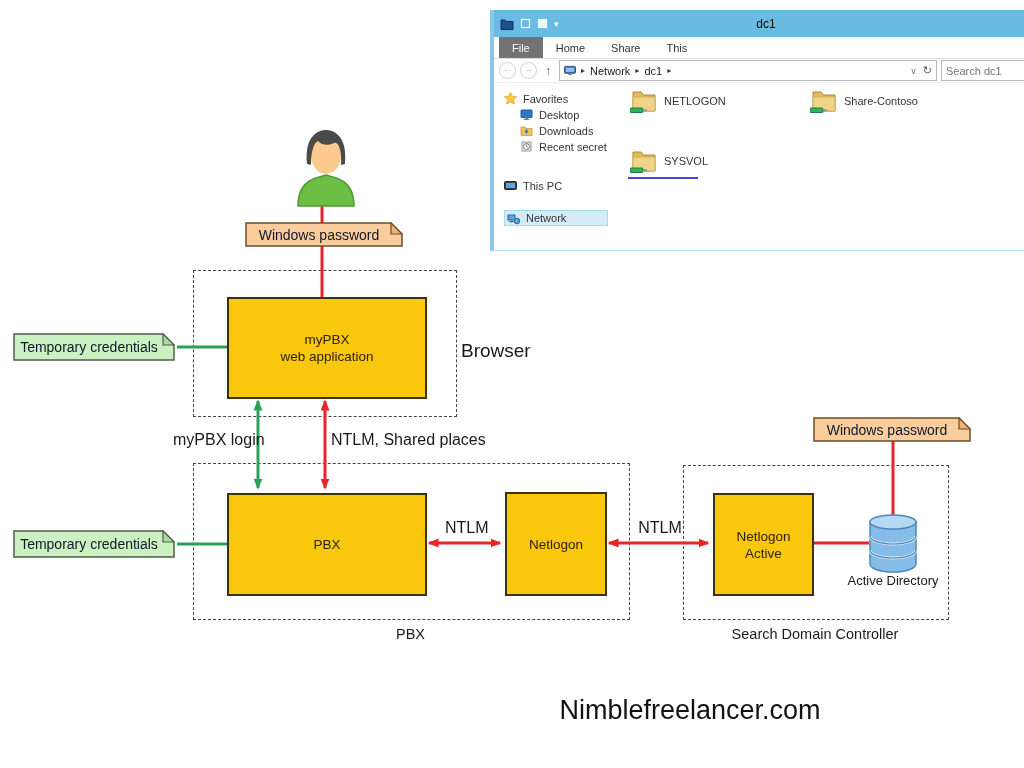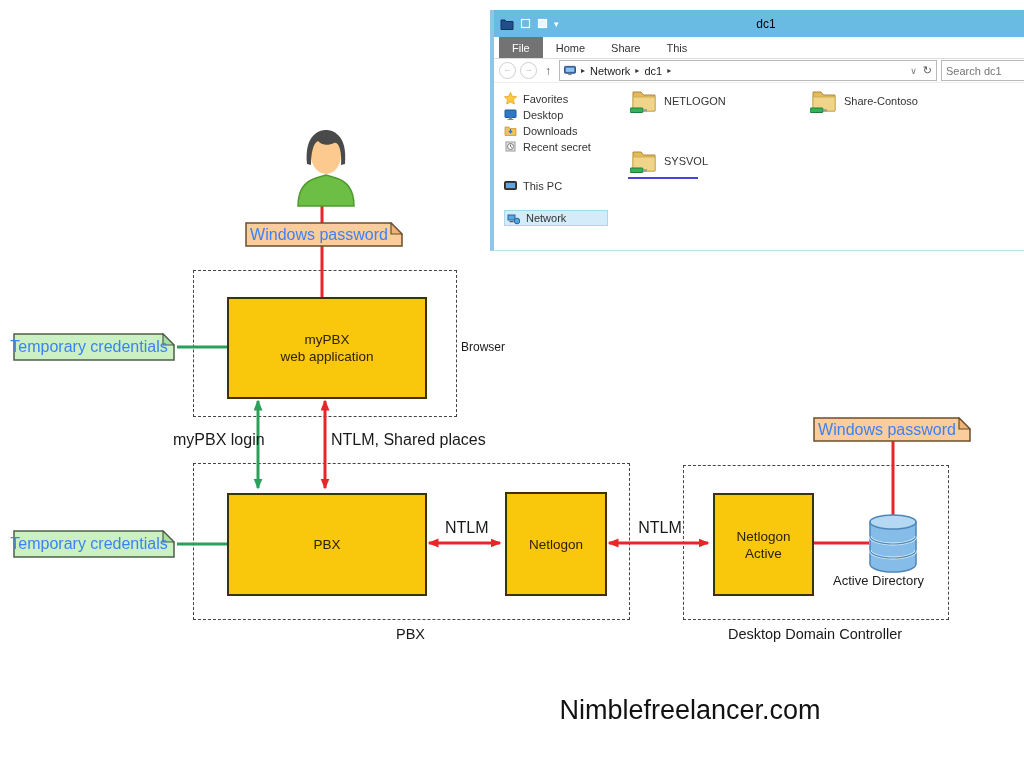--- a/index.html
+++ b/index.html
@@ -21,36 +21,36 @@
         font-size:13.5px;color:#2b2300;text-align:center;line-height:17px}
   .box-mypbx{left:227px;top:297px;width:196px;height:98px}
   .box-pbx{left:227px;top:493px;width:196px;height:99px}
   .box-netlogon{left:505px;top:492px;width:98px;height:100px}
   .box-nls{left:713px;top:493px;width:97px;height:99px}
 
   
   .note{position:absolute;z-index:2}
   .note .note-text{position:absolute;left:0;right:10px;top:0;bottom:0;
         display:flex;align-items:center;justify-content:center;
-        font-size:16px;color:#3b82f6;white-space:nowrap}
+        font-size:14px;color:#0f172a;white-space:nowrap}
   .note-wp1{left:245px;top:222px;width:158px;height:25px}
   .note-wp2{left:813px;top:417px;width:158px;height:25px}
   .note-tc1{left:13px;top:333px;width:162px;height:28px}
   .note-tc2{left:13px;top:530px;width:162px;height:28px}
 
   
   .dlabel{position:absolute;z-index:2;font-size:16px;color:#1a1a1a;white-space:nowrap}
-  .lbl-browser{left:461px;top:340px;font-size:12px}
+  .lbl-browser{left:461px;top:340px;font-size:19px}
   .lbl-login{left:173px;top:431px}
   .lbl-ntlm-shared{left:331px;top:431px}
   .lbl-ntlm1{left:445px;top:519px;width:40px;text-align:center}
   .lbl-ntlm2{left:638px;top:519px;width:44px;text-align:center}
   .lbl-pbx-cont{left:193px;top:626px;width:435px;text-align:center;font-size:14.5px}
   .lbl-wdc{left:683px;top:626px;width:264px;text-align:center;font-size:14.5px}
-  .lbl-ad{left:833px;top:573px;width:120px;text-align:left;font-size:13px}
+  .lbl-ad{left:833px;top:573px;width:120px;text-align:center;font-size:13px}
 
   .person{left:294px;top:128px;z-index:2;position:absolute}
   .cylinder{left:867px;top:513px;z-index:2;position:absolute}
 
   .watermark{position:absolute;left:540px;top:695px;width:300px;text-align:center;
              font-size:27px;color:#111;z-index:2}
 
   
   .explorer{position:absolute;left:490px;top:10px;width:544px;height:240px;
             background:#fff;border-left:4px solid #8CC7EA;border-bottom:1px solid #BCDFF2;
@@ -75,21 +75,21 @@
   .crumb-right{margin-left:auto;display:flex;align-items:center;gap:6px}
   .chev{color:#777;font-size:9px}
   .refresh{color:#555;font-size:11px}
   .searchbox{width:92px;height:19px;border:1px solid #B9B9B9;flex:0 0 auto;background:#fff}
   .searchbox input{width:100%;height:100%;border:0;outline:none;font-size:11px;color:#666;
                    padding:0 4px;box-sizing:border-box;font-family:"Liberation Sans",sans-serif;background:transparent}
 
   .contentrow{display:flex;height:168px}
   .navpane{width:128px;padding:8px 0 0 10px;box-sizing:border-box;flex:0 0 auto}
   .navitem{display:flex;align-items:center;gap:6px;height:15px;margin-bottom:1px}
-  .navitem.child{margin-left:0}
+  .navitem.child{margin-left:16px}
   .navitem.gap-top{margin-top:24px}
   .navitem.gap-top2{margin-top:17px}
   .navitem.selected{background:#D4EBF9;border:1px solid #A8D8F0;width:104px;height:16px;box-sizing:border-box;padding-left:2px}
   .mainpane{position:relative;flex:1}
   .folderitem{position:absolute;display:flex;align-items:center;gap:6px}
   .fi-netlogon{left:8px;top:4px}
   .fi-sharecontoso{left:188px;top:4px}
   .fi-sysvol{left:8px;top:64px}
   .blueline{position:absolute;left:6px;top:94px;width:70px;height:2px;background:#4946D8}
 </style>
@@ -181,21 +181,21 @@
   <path d="M3,37 C3,41.5 13,45 26,45 C39,45 49,41.5 49,37" fill="none" stroke="#4E86B8" stroke-width="1.2"></path>
   <ellipse cx="26" cy="9" rx="23" ry="7" fill="#B5D9F2" stroke="#4E86B8" stroke-width="1.5"></ellipse>
 </svg>
 
 <div class="dlabel lbl-browser">Browser</div>
 <div class="dlabel lbl-login">myPBX login</div>
 <div class="dlabel lbl-ntlm-shared">NTLM, Shared places</div>
 <div class="dlabel lbl-ntlm1">NTLM</div>
 <div class="dlabel lbl-ntlm2">NTLM</div>
 <div class="dlabel lbl-pbx-cont">PBX</div>
-<div class="dlabel lbl-wdc">Desktop Domain Controller</div>
+<div class="dlabel lbl-wdc">Search Domain Controller</div>
 <div class="dlabel lbl-ad">Active Directory</div>
 
 <div class="watermark">Nimblefreelancer.com</div>
 
 <div class="explorer">
 
   <div class="titlebar">
     <div class="qat">
       <svg width="14" height="12" viewBox="0 0 14 12">
         <path d="M1,2 h4 l1.3,1.5 H13 v8 H1 z" fill="#1E4E8C" stroke="#12325C"></path>

